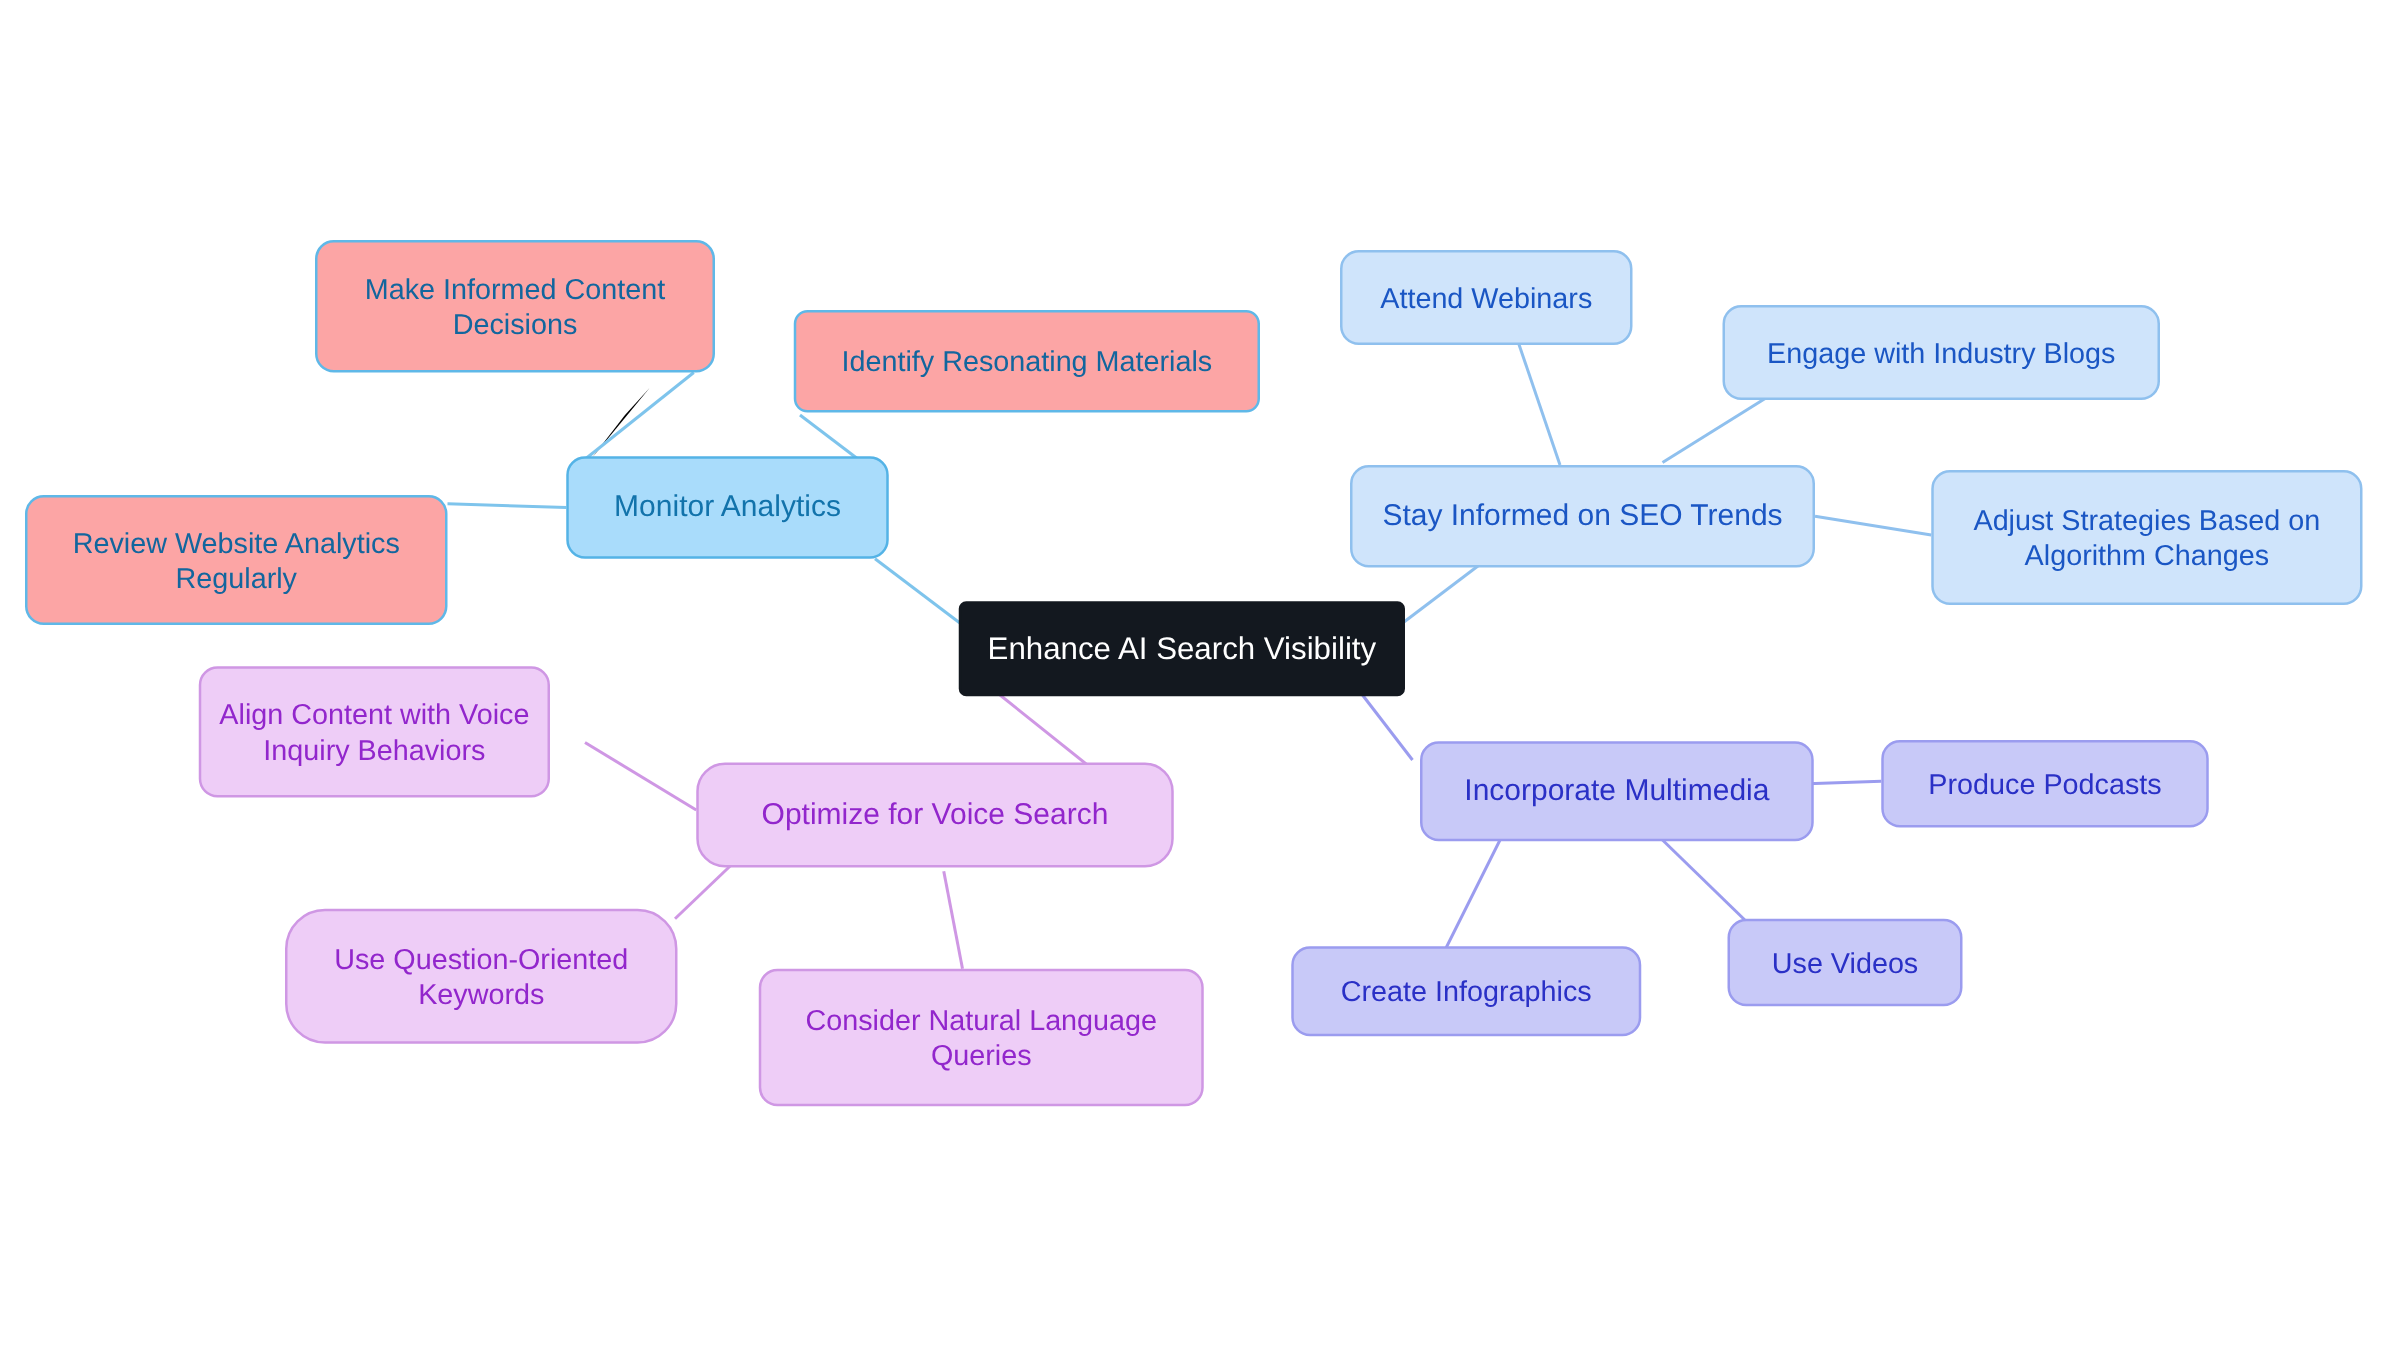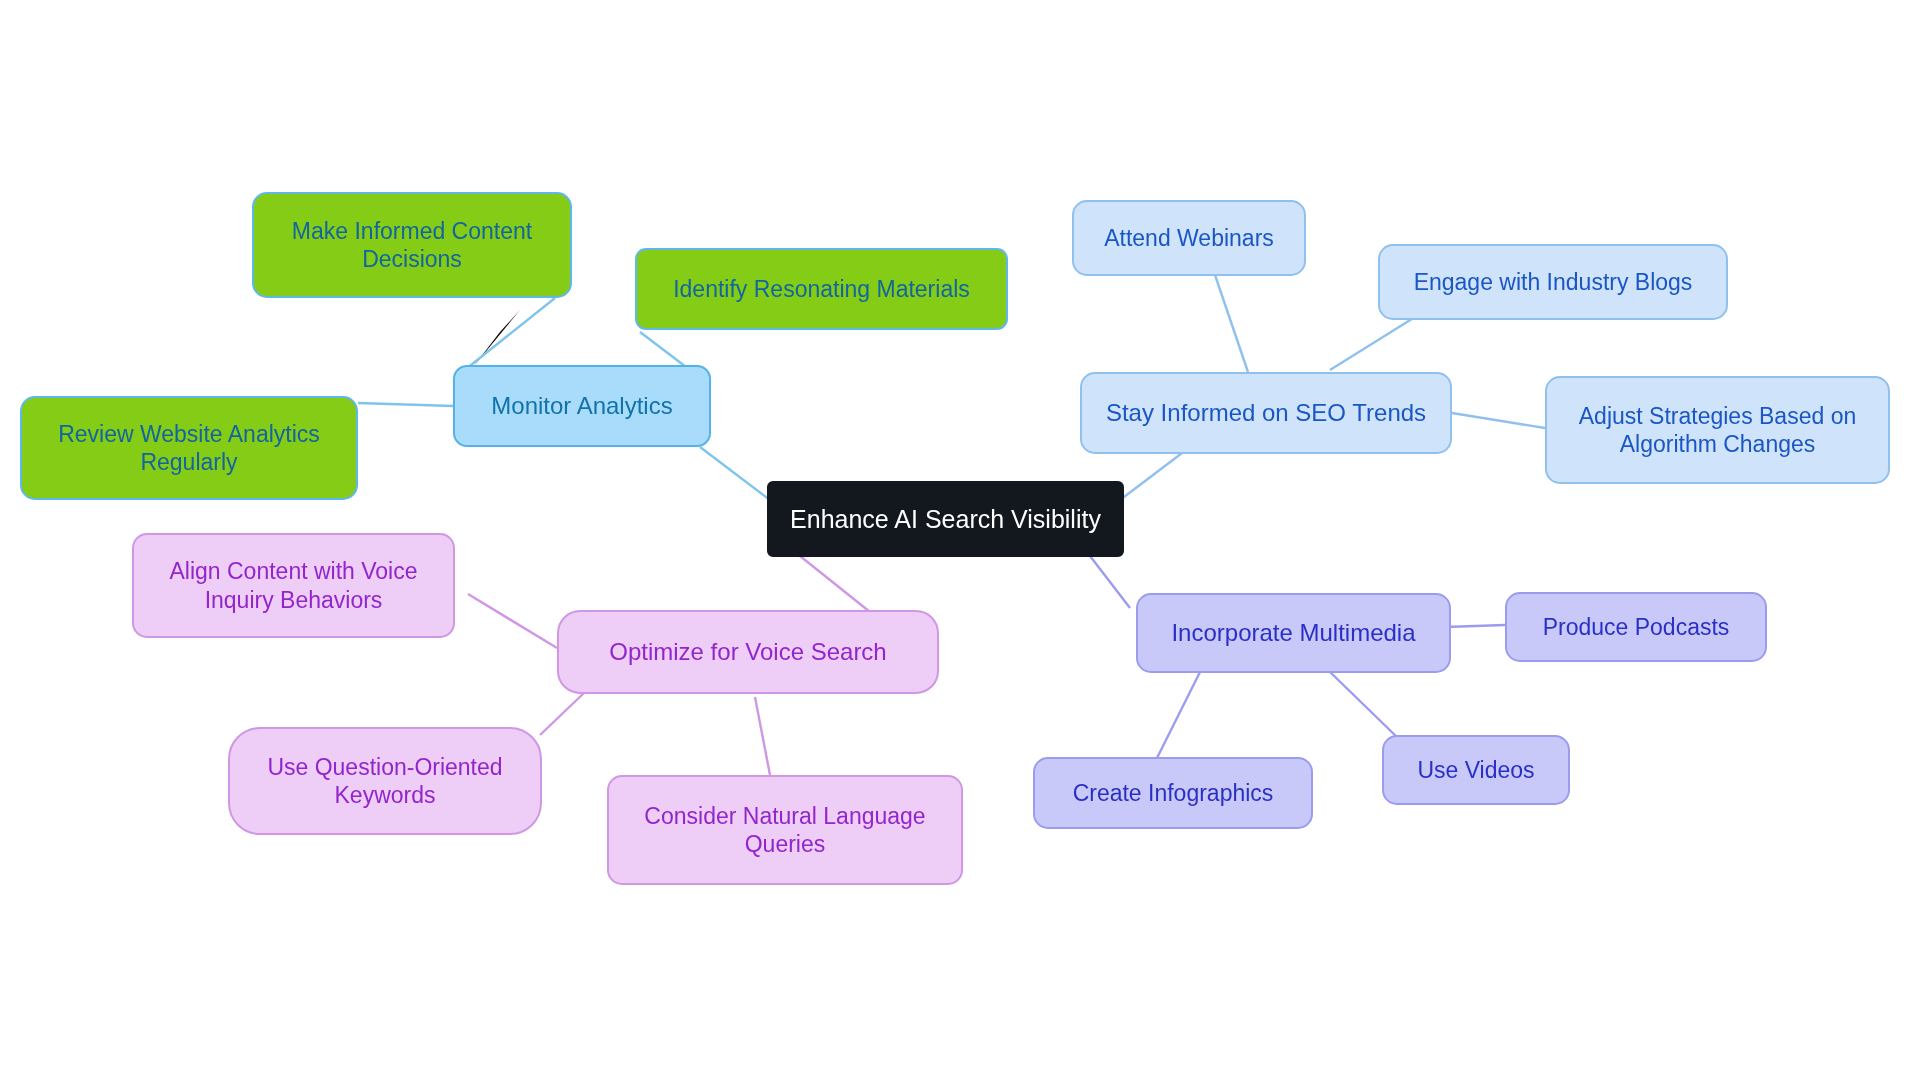--- a/index.html
+++ b/index.html
@@ -18,22 +18,22 @@
     white-space:pre-line;
   }
 
   
   .n-root{
     background:#13181f;border-color:#13181f;color:#ffffff;
     font-size:25px;border-radius:6px;
   }
 
   
-  .c-a       {background:#84cc16;border-color:#5fb8e8;color:#12669e;}
-  .c-a-node  {background:#a9dcfb;border-color:#54b3e6;color:#1273ab;border-radius:14px;}
+  .c-a       {background:#fca5a5;border-color:#5fb8e8;color:#12669e;}
+  .c-a-node  {background:#a9dcfb;border-color:#54b3e6;color:#1273ab;}
   
   .c-b       {background:#cfe4fb;border-color:#8fc0ee;color:#1a56c4;}
   
   .c-c       {background:#eecdf7;border-color:#cf97e4;color:#9226cc;}
   
   .c-d       {background:#c8c9f8;border-color:#9b9cef;color:#2a30c6;}
 
   .fs-branch{font-size:24px;}
   .fs-leaf  {font-size:23px;}
 </style>
@@ -86,21 +86,21 @@
 
   <div class="node c-b fs-leaf" style="left:1072px;top:200px;width:234px;height:76px;">Attend Webinars</div>
 
   <div class="node c-b fs-leaf" style="left:1378px;top:244px;width:350px;height:76px;">Engage with Industry Blogs</div>
 
   <div class="node c-b fs-leaf" style="left:1545px;top:376px;width:345px;height:108px;">Adjust Strategies Based on
 Algorithm Changes</div>
 
   <div class="node c-c fs-branch" style="left:557px;top:610px;width:382px;height:84px;border-radius:23px;">Optimize for Voice Search</div>
 
-  <div class="node c-c fs-leaf" style="left:132px;top:533px;width:323px;height:105px;">Align Content with Voice
+  <div class="node c-c fs-leaf" style="left:159px;top:533px;width:281px;height:105px;">Align Content with Voice
 Inquiry Behaviors</div>
 
   <div class="node c-c fs-leaf" style="left:228px;top:727px;width:314px;height:108px;border-radius:32px;">Use Question-Oriented
 Keywords</div>
 
   <div class="node c-c fs-leaf" style="left:607px;top:775px;width:356px;height:110px;">Consider Natural Language
 Queries</div>
 
   <div class="node c-d fs-branch" style="left:1100px;top:593px;width:315px;height:80px;margin-left:36px;">Incorporate Multimedia</div>
 

